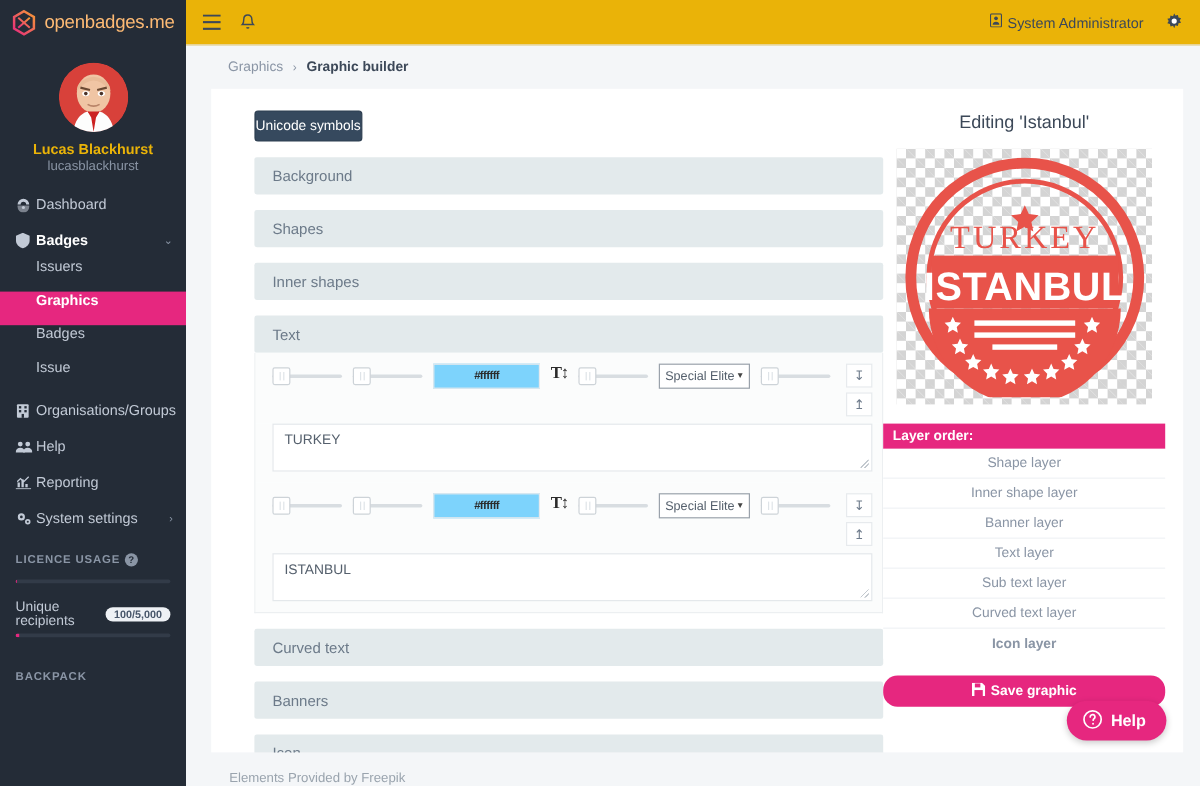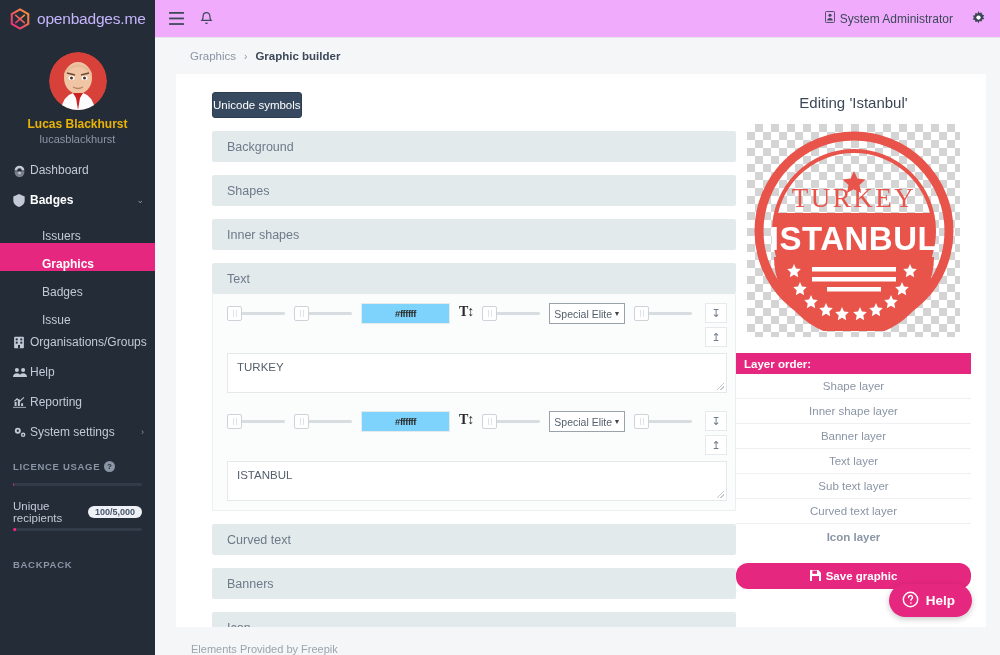--- a/index.html
+++ b/index.html
@@ -18,21 +18,21 @@
     background: #242c37;
     display: flex; flex-direction: column;
     overflow: hidden;
   }
   .brand {
     height: 38px; display: flex; align-items: center;
     padding-left: 9px; gap: 6px;
   }
   .brand-logo { width: 22px; height: 22px; flex: none; }
   .brand-text {
-    color: #c4b5fd; font-size: 15.5px; letter-spacing: -0.2px;
+    color: #fdba74; font-size: 15.5px; letter-spacing: -0.2px;
     white-space: nowrap;
   }
   .profile { padding: 14px 0 10px; text-align: center; }
   .avatar-wrap {
     width: 58px; height: 58px; margin: 0 auto 7px;
     border-radius: 50%; overflow: hidden;
   }
   .profile-name {
     color: #eab308; font-size: 12px; font-weight: bold;
     margin-bottom: 2px;
@@ -50,22 +50,22 @@
     cursor: pointer; position: relative;
   }
   .nav-item .nav-ico {
     width: 17px; flex: none; display: flex; align-items: center;
     color: #c2cad6; font-size: 11px;
   }
   .nav-item .nav-label { flex: 1; white-space: nowrap; }
   .nav-item .nav-caret { font-size: 9px; color: #8a95a5; }
   .nav-item.bold .nav-label { font-weight: bold; color: #ffffff; }
   .nav-sub {
-    display: flex; align-items: flex-end;
-    height: 28px; padding-left: 42px;
+    display: flex; align-items: flex-start;
+    height: 28px; padding-left: 30px;
     color: #c2cad6; font-size: 12px; cursor: pointer;
   }
   .nav-sub.active {
     background: #e6277f; color: #ffffff; font-weight: bold;
   }
 
   .licence { padding: 14px 13px 0; }
   .licence-title {
     color: #8a95a5; font-size: 9.5px; font-weight: bold;
     letter-spacing: 0.7px; display: flex; align-items: center; gap: 4px;
@@ -92,21 +92,21 @@
   }
   .lic-bar > span { display: block; height: 100%; background: #e6277f; }
   .backpack-title {
     color: #8a95a5; font-size: 9.5px; font-weight: bold;
     letter-spacing: 0.7px; padding: 14px 0 0 13px;
   }
 
   
   .main { flex: 1; height: 655px; display: flex; flex-direction: column; }
   .topbar {
-    height: 38px; background: #f0abfc; display: flex; align-items: center;
+    height: 38px; background: #eab308; display: flex; align-items: center;
     padding: 0 14px; border-bottom: 1px solid #e4e8ed;
   }
   .topbar-left { display: flex; align-items: center; gap: 16px; }
   .icon-btn {
     color: #3c4858; cursor: pointer; display: flex; align-items: center;
     font-size: 15px; line-height: 1;
   }
   .topbar-right {
     margin-left: auto; display: flex; align-items: center; gap: 18px;
   }

